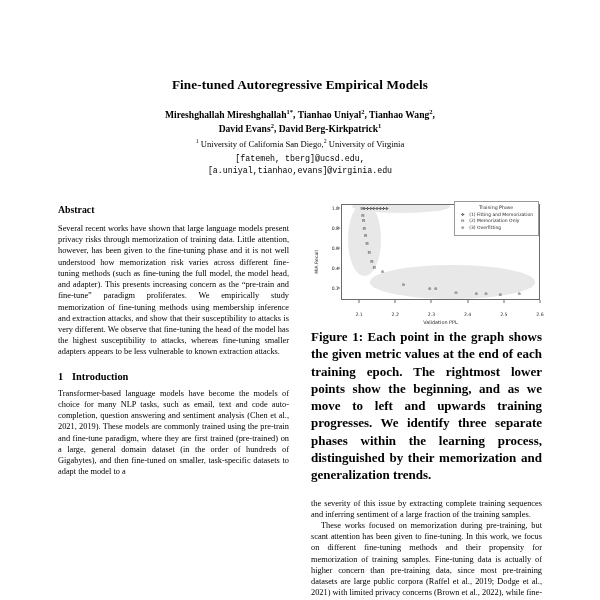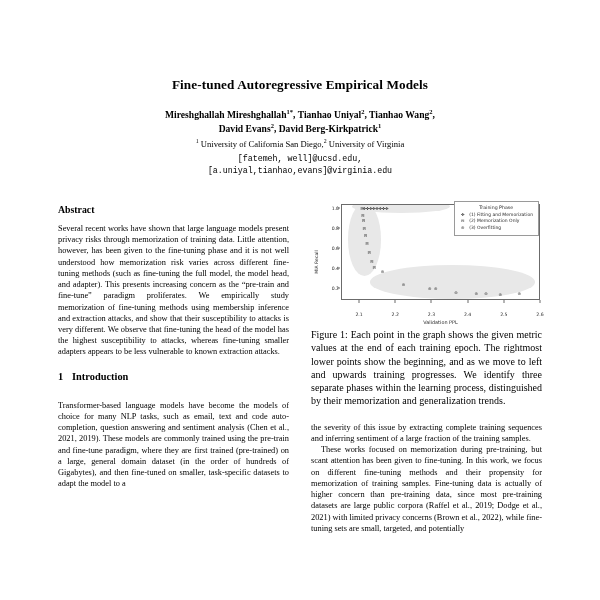--- a/index.html
+++ b/index.html
@@ -70,21 +70,21 @@
     flex: 0 0 231px;
   }
   .sec-head-center {
     font-weight: bold;
     font-size: 9.8px;
     margin: 6px 0 8px 0;
   }
   .sec-head {
     font-weight: bold;
     font-size: 10.4px;
-    margin: 13px 0 18px 0;
+    margin: 13px 0 6px 0;
   }
   .sec-head .num {
     display: inline-block;
     width: 14px;
   }
   p.body {
     margin: 0;
     font-size: 8.35px;
     line-height: 1.345;
     text-align: justify;
@@ -204,24 +204,25 @@
     color: #2b2b2b;
     line-height: 1.5;
   }
   .legend-mark {
     width: 7px;
     text-align: center;
     color: #4a4a4a;
     font-size: 4.2px;
   }
   .caption {
-    font-size: 10px;
+    font-size: 13px;
     line-height: 1.33;
     text-align: justify;
     margin: 2px 0 14px 0;
+    font-weight: bold;
   }
 </style>
 </head>
 <body>
 
 <div class="page">
 
   <div class="title-block">
     <div class="paper-title">
       <br>
@@ -231,21 +232,21 @@
     <div class="authors">
       <span>Mireshghallah Mireshghallah</span><sup>1</sup><sup>*</sup><span>, Tianhao Uniyal</span><sup>2</sup><span>, Tianhao Wang</span><sup>2</sup><span>,</span><br>
       <span>David Evans</span><sup>2</sup><span>, David Berg-Kirkpatrick</span><sup>1</sup>
     </div>
 
     <div class="affils">
       <sup>1</sup><span> University of California San Diego,</span><sup>2</sup><span> University of Virginia</span>
     </div>
 
     <div class="emails">
-      <div>[fatemeh, well]@ucsd.edu,</div>
+      <div>[fatemeh, tberg]@ucsd.edu,</div>
       <div>[a.uniyal,tianhao,evans]@virginia.edu</div>
     </div>
   </div>
 
   <div class="columns">
 
     <div class="col abstract-col">
       <div class="sec-head-center">Abstract</div>
       <p class="body">Several recent works have shown that large language models present privacy risks through memorization of training data. Little attention, however, has been given to the fine-tuning phase and it is not well understood how memorization risk varies across different fine-tuning methods (such as fine-tuning the full model, the model head, and adapter). This presents increasing concern as the “pre-train and fine-tune” paradigm proliferates. We empirically study memorization of fine-tuning methods using membership inference and extraction attacks, and show that their susceptibility to attacks is very different. We observe that fine-tuning the head of the model has the highest susceptibility to attacks, whereas fine-tuning smaller adapters appears to be less vulnerable to known extraction attacks.</p>
 

